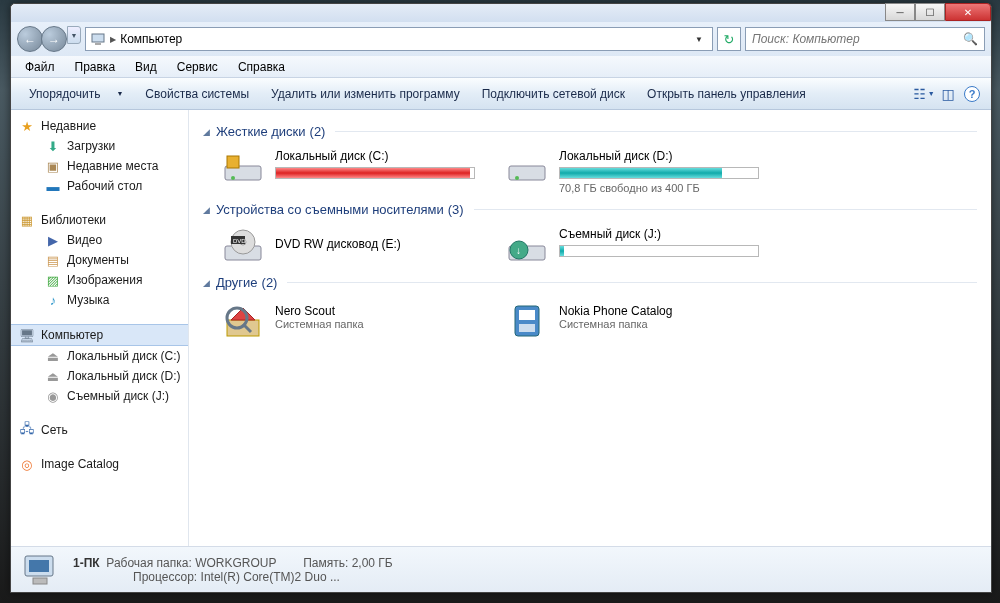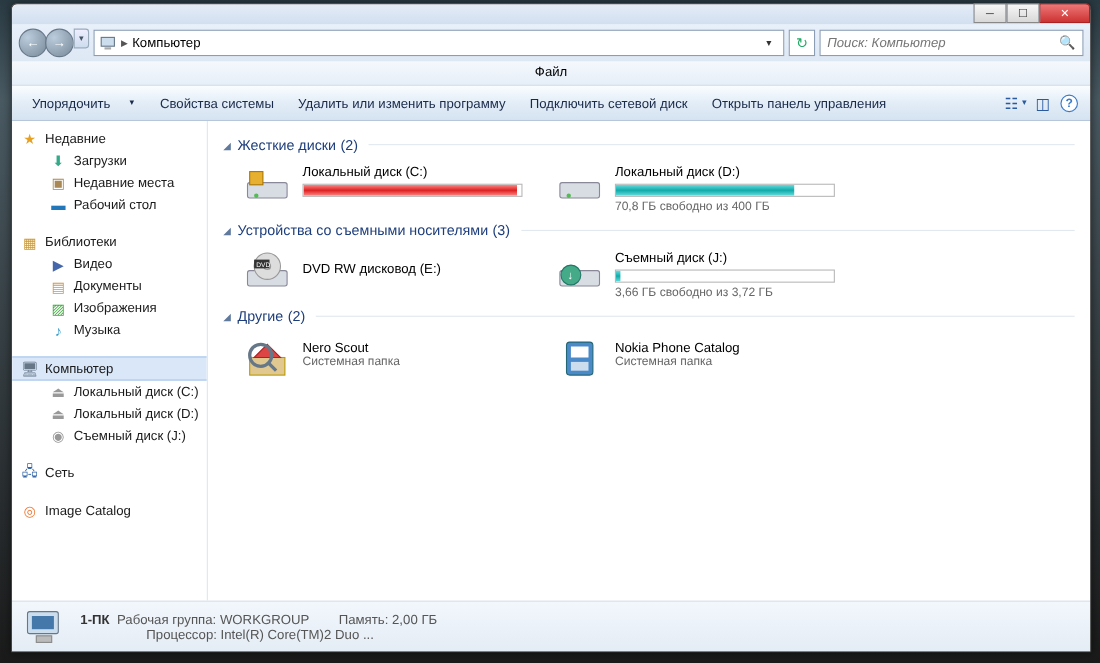--- a/index.html
+++ b/index.html
@@ -21,21 +21,21 @@
 .navdrop { width: 14px; height: 18px; background: linear-gradient(#eef,#cde); border: 1px solid #9ab; border-radius: 0 3px 3px 0; display: flex; align-items: center; justify-content: center; font-size: 7px; color: #456; cursor: pointer; }
 .addrbar { flex: 1; height: 24px; background: #fff; border: 1px solid #8a9db5; display: flex; align-items: center; padding: 0 4px; font-size: 12px; }
 .addrbar .crumb { display: flex; align-items: center; gap: 4px; }
 .addrdrop { width: 18px; text-align: center; color: #333; font-size: 8px; cursor: pointer; }
 .refresh { width: 24px; height: 24px; border: 1px solid #8a9db5; background: #fff; display: flex; align-items: center; justify-content: center; color: #2a6; cursor: pointer; font-size: 13px; }
 .searchbox { width: 240px; height: 24px; border: 1px solid #8a9db5; background: #fff; display: flex; align-items: center; padding: 0 6px; font-size: 12px; color: #888; }
 .searchbox input { border: 0; outline: 0; flex: 1; font-style: italic; color: #888; font-size: 12px; }
 .searchbox .sicon { color: #5a7aa8; cursor: pointer; }
 
 
-.menubar { height: 22px; background: linear-gradient(#f5f9fd,#e6eef8); border-bottom: 1px solid #c8d4e4; display: flex; align-items: center; padding: 0 4px; font-size: 12px; flex-direction: column; }
+.menubar { height: 22px; background: linear-gradient(#f5f9fd,#e6eef8); border-bottom: 1px solid #c8d4e4; display: flex; align-items: center; padding: 0 4px; font-size: 12px; }
 .menubar span { padding: 2px 10px; cursor: pointer; }
 
 
 .toolbar { height: 32px; background: linear-gradient(#fafdff,#e3edf7 50%,#d5e3f1); border-bottom: 1px solid #b6c7dc; display: flex; align-items: center; padding: 0 8px; font-size: 12px; color: #1a2a4a; gap: 2px; }
 .tbtn { padding: 4px 10px; cursor: pointer; display: flex; align-items: center; gap: 16px; border-radius: 2px; }
 .tsep { flex: 1; }
 .ticon { width: 22px; height: 22px; display: flex; align-items: center; justify-content: center; cursor: pointer; color: #2a5aa0; font-size: 14px; }
 
 
 .body { flex: 1; display: flex; overflow: hidden; background: #fff; }
@@ -294,21 +294,20 @@
                 <rect x="4" y="18" width="36" height="14" rx="2" fill="#d8dde4" stroke="#889"></rect>
                 <circle cx="14" cy="22" r="9" fill="#4a8" stroke="#276"></circle>
                 <text x="11" y="26" font-size="10" fill="#fff">↓</text>
               </svg>
             </div>
           <div class="dinfo">
             <div>Съемный диск (J:)</div>
             <div class="dcap">
                 <div class="dfill teal" style="width:2%"></div>
               </div>
-            <div class="dsub">3,66 ГБ свободно из 3,72 ГБ</div>
           </div>
         </div>
       </div>
 
       <div class="grouphdr">
         <span class="tri">◢</span>
         <span>Другие</span>
         <span class="count">(2)</span>
         <span class="line"></span>
       </div>
@@ -346,18 +345,18 @@
 
   <div class="status">
     <div class="pcicon">
         <svg width="40" height="36">
           <rect x="4" y="4" width="28" height="20" rx="2" fill="#cde" stroke="#678"></rect>
           <rect x="8" y="8" width="20" height="12" fill="#47a"></rect>
           <rect x="12" y="26" width="14" height="6" fill="#bbb" stroke="#888"></rect>
         </svg>
       </div>
     <div>
-      <div class="sline"><span class="k">1-ПК</span>&nbsp;&nbsp;<span>Рабочая группа:</span> <span>WORKGROUP</span>&nbsp;&nbsp;&nbsp;&nbsp;&nbsp;&nbsp;&nbsp;&nbsp;<span>Память:</span> <span>2,00 ГБ</span></div>
+      <div class="sline"><span class="k">1-ПК</span>&nbsp;&nbsp;<span>Рабочая папка:</span> <span>WORKGROUP</span>&nbsp;&nbsp;&nbsp;&nbsp;&nbsp;&nbsp;&nbsp;&nbsp;<span>Память:</span> <span>2,00 ГБ</span></div>
       <div class="sline" style="padding-left:60px"><span>Процессор:</span> <span>Intel(R) Core(TM)2 Duo ...</span></div>
     </div>
   </div>
 
 </div>
 
 </body></html>

